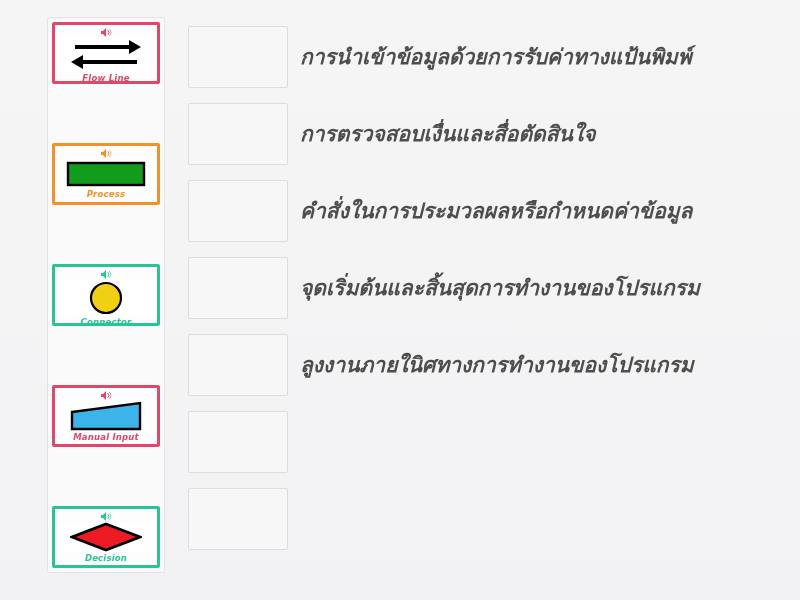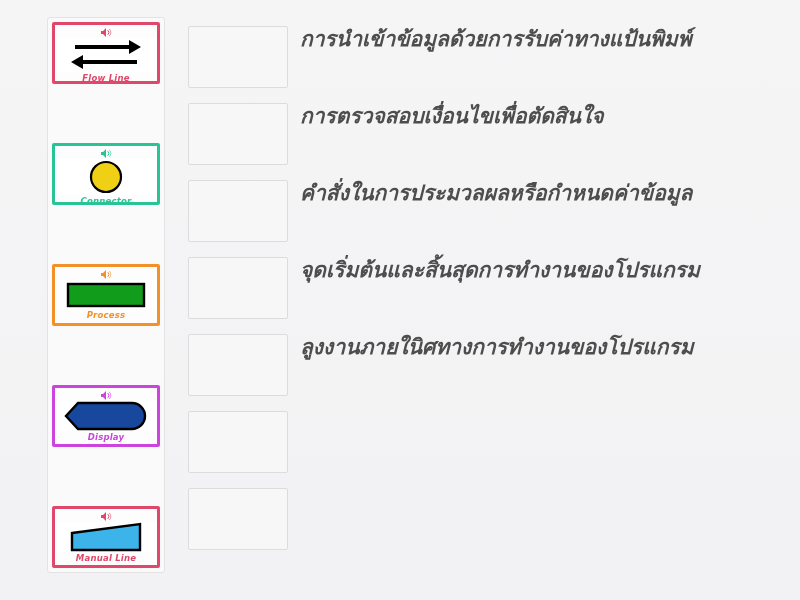--- a/index.html
+++ b/index.html
@@ -104,20 +104,21 @@
   .text-col {
     position: absolute;
     left: 300px;
     top: 26px;
     width: 480px;
   }
   .answer-row {
     height: 62px;
     margin-bottom: 15px;
     display: flex;
+    align-items: center;
   }
   .answer-text {
     font-family: "DejaVu Sans", "Liberation Sans", sans-serif;
     font-size: 21px;
     font-weight: bold;
     font-style: italic;
     color: #4d4d4d;
     line-height: 1.25;
     white-space: nowrap;
   }
@@ -146,104 +147,104 @@
             <line x1="6" y1="9" x2="60" y2="9"></line>
             <line x1="14" y1="24" x2="68" y2="24"></line>
           </g>
           <polygon points="60,2 72,9 60,16" fill="#000"></polygon>
           <polygon points="14,17 2,24 14,31" fill="#000"></polygon>
         </svg>
       </div>
       <div class="caption" style="color:#e0486b">Flow Line</div>
     </div>
 
+    <div class="tile" style="border-color:#f39128">
+      <span class="spk">
+        <svg width="12" height="11" viewBox="0 0 12 11">
+            <path d="M1 4h2l3-3v9L3 7H1z" fill="#f39128"></path>
+            <path d="M7.8 3.2a3.2 3.2 0 010 4.6" stroke="#f39128" stroke-width="1" fill="none"></path>
+            <path d="M9.3 2a4.8 4.8 0 010 7" stroke="#f39128" stroke-width=".8" fill="none" opacity=".8"></path>
+          </svg>
+      </span>
+      <div class="art">
+        <svg width="80" height="26" viewBox="0 0 80 26">
+          <rect x="2" y="2" width="76" height="22" fill="#129c1b" stroke="#000" stroke-width="2.4"></rect>
+        </svg>
+      </div>
+      <div class="caption" style="color:#f39128">Process</div>
+    </div>
+
     <div class="tile" style="border-color:#29c496">
       <span class="spk">
         <svg width="12" height="11" viewBox="0 0 12 11">
             <path d="M1 4h2l3-3v9L3 7H1z" fill="#29c496"></path>
             <path d="M7.8 3.2a3.2 3.2 0 010 4.6" stroke="#29c496" stroke-width="1" fill="none"></path>
             <path d="M9.3 2a4.8 4.8 0 010 7" stroke="#29c496" stroke-width=".8" fill="none" opacity=".8"></path>
           </svg>
       </span>
       <div class="art">
         <svg width="36" height="36" viewBox="0 0 36 36">
           <circle cx="18" cy="18" r="15" fill="#efd015" stroke="#000" stroke-width="2.2"></circle>
         </svg>
       </div>
       <div class="caption" style="color:#29c496">Connector</div>
     </div>
 
-    <div class="tile" style="border-color:#f39128">
-      <span class="spk">
-        <svg width="12" height="11" viewBox="0 0 12 11">
-            <path d="M1 4h2l3-3v9L3 7H1z" fill="#f39128"></path>
-            <path d="M7.8 3.2a3.2 3.2 0 010 4.6" stroke="#f39128" stroke-width="1" fill="none"></path>
-            <path d="M9.3 2a4.8 4.8 0 010 7" stroke="#f39128" stroke-width=".8" fill="none" opacity=".8"></path>
-          </svg>
-      </span>
-      <div class="art">
-        <svg width="80" height="26" viewBox="0 0 80 26">
-          <rect x="2" y="2" width="76" height="22" fill="#129c1b" stroke="#000" stroke-width="2.4"></rect>
-        </svg>
-      </div>
-      <div class="caption" style="color:#f39128">Process</div>
-    </div>
-
-    <div class="tile" style="border-color:#cc44dd">
-      <span class="spk">
-        <svg width="12" height="11" viewBox="0 0 12 11">
-            <path d="M1 4h2l3-3v9L3 7H1z" fill="#cc44dd"></path>
-            <path d="M7.8 3.2a3.2 3.2 0 010 4.6" stroke="#cc44dd" stroke-width="1" fill="none"></path>
-            <path d="M9.3 2a4.8 4.8 0 010 7" stroke="#cc44dd" stroke-width=".8" fill="none" opacity=".8"></path>
-          </svg>
-      </span>
-      <div class="art">
-        <svg width="84" height="30" viewBox="0 0 84 30">
-          <path d="M14 2 H68 A13 13 0 0 1 68 28 H14 L2 15 Z" fill="#18489e" stroke="#000" stroke-width="2.4"></path>
-        </svg>
-      </div>
-      <div class="caption" style="color:#cc44dd">Display</div>
-    </div>
 
 
     <div class="tile" style="border-color:#e0486b">
       <span class="spk">
         <svg width="12" height="11" viewBox="0 0 12 11">
             <path d="M1 4h2l3-3v9L3 7H1z" fill="#e0486b"></path>
             <path d="M7.8 3.2a3.2 3.2 0 010 4.6" stroke="#e0486b" stroke-width="1" fill="none"></path>
             <path d="M9.3 2a4.8 4.8 0 010 7" stroke="#e0486b" stroke-width=".8" fill="none" opacity=".8"></path>
           </svg>
       </span>
       <div class="art">
         <svg width="72" height="30" viewBox="0 0 72 30">
           <path d="M2 11 L70 2 L70 28 L2 28 Z" fill="#3cb4ea" stroke="#000" stroke-width="2.4"></path>
         </svg>
       </div>
-      <div class="caption" style="color:#e0486b">Manual Line</div>
-    </div>
-
+      <div class="caption" style="color:#e0486b">Manual Input</div>
+    </div>
+
+    <div class="tile" style="border-color:#29c496">
+      <span class="spk">
+        <svg width="12" height="11" viewBox="0 0 12 11">
+            <path d="M1 4h2l3-3v9L3 7H1z" fill="#29c496"></path>
+            <path d="M7.8 3.2a3.2 3.2 0 010 4.6" stroke="#29c496" stroke-width="1" fill="none"></path>
+            <path d="M9.3 2a4.8 4.8 0 010 7" stroke="#29c496" stroke-width=".8" fill="none" opacity=".8"></path>
+          </svg>
+      </span>
+      <div class="art">
+        <svg width="72" height="30" viewBox="0 0 72 30">
+          <polygon points="36,2 70,15 36,28 2,15" fill="#ed1b24" stroke="#000" stroke-width="2.6"></polygon>
+        </svg>
+      </div>
+      <div class="caption" style="color:#29c496">Decision</div>
+    </div>
 
   </div>
 
   <div class="drop-col">
     <div class="drop-zone"></div>
     <div class="drop-zone"></div>
     <div class="drop-zone"></div>
     <div class="drop-zone"></div>
     <div class="drop-zone"></div>
     <div class="drop-zone"></div>
     <div class="drop-zone"></div>
   </div>
 
   <div class="text-col">
     <div class="answer-row">
       <span class="answer-text">การนำเข้าข้อมูลด้วยการรับค่าทางแป้นพิมพ์</span>
     </div>
     <div class="answer-row">
-      <span class="answer-text">การตรวจสอบเงื่อนไขเพื่อตัดสินใจ</span>
+      <span class="answer-text">การตรวจสอบเงื่นและสื่อตัดสินใจ</span>
     </div>
     <div class="answer-row">
       <span class="answer-text">คำสั่งในการประมวลผลหรือกำหนดค่าข้อมูล</span>
     </div>
     <div class="answer-row">
       <span class="answer-text">จุดเริ่มต้นและสิ้นสุดการทำงานของโปรแกรม</span>
     </div>
     <div class="answer-row">
       <span class="answer-text">ลูงงานภายในิศทางการทำงานของโปรแกรม</span>
     </div>

